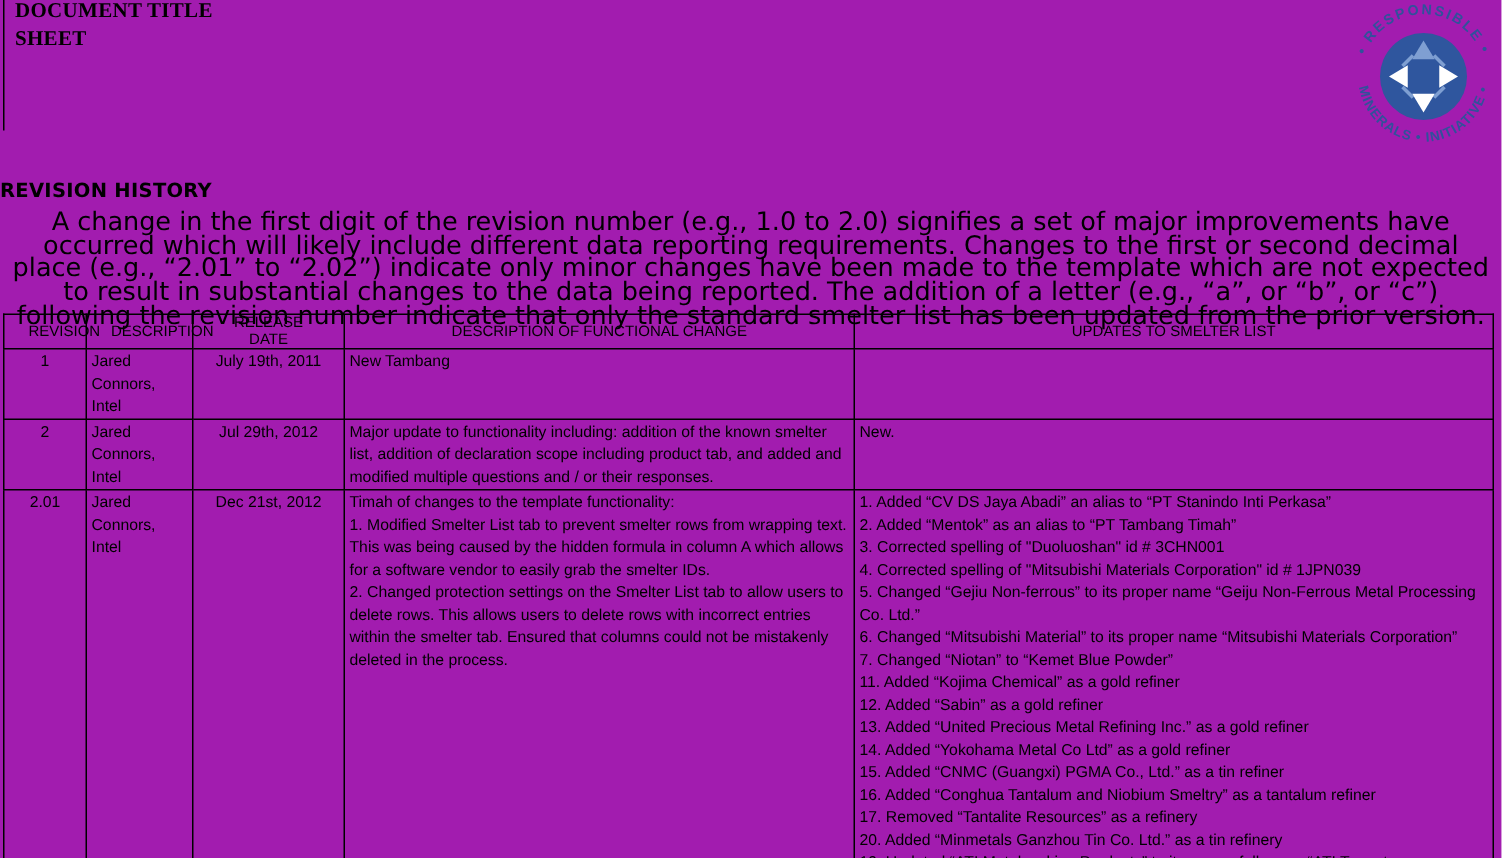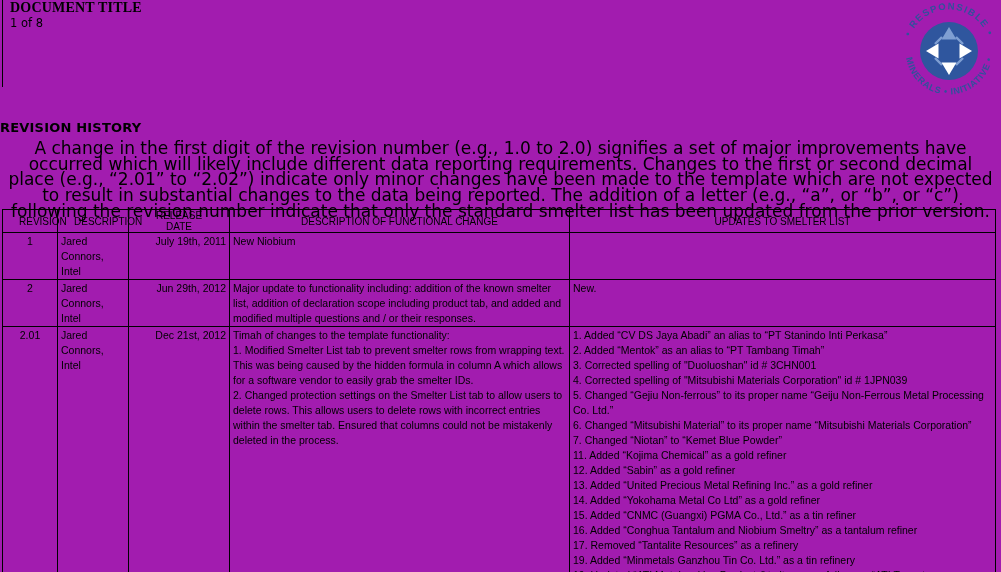--- a/index.html
+++ b/index.html
@@ -50,32 +50,32 @@
   }
   table.rev th, table.rev td { border:1px solid #000; }
   table.rev th {
     height:20px; font-size:10px; font-weight:normal;
     text-align:center; vertical-align:middle; padding:0 16px;
   }
   table.rev td { vertical-align:top; line-height:15px; padding:1px 3px 0 3px; }
   tr.r1 td, tr.r2 td { height:45px; }
   tr.r3 td { height:300px; }
   td.c-rev  { text-align:center; padding-top:2px; }
-  td.c-date { text-align:right; padding-top:2px; }
+  td.c-date { text-align:center; padding-top:2px; }
   td.c-orig { padding-top:2px; padding-left:4px; }
   td.v-mid  { vertical-align:middle; }
 </style>
 </head>
 <body>
 
 <div class="page">
 
   <div class="top-block">
     <div class="doc-label">DOCUMENT TITLE</div>
-    <div class="sheet-value">1 of 8</div>
+    <div class="doc-label sheet-label">SHEET</div>
   </div>
 
   <div class="logo">
     <svg viewBox="0 0 100 100">
       <defs>
         <path id="arcTop" d="M 8.5 50 A 41.5 41.5 0 0 1 91.5 50"></path>
         <path id="arcBottom" d="M 6.5 50 A 43.5 43.5 0 0 0 93.5 50"></path>
       </defs>
       <text class="ring-top">
         <textPath href="#arcTop" startOffset="50%" text-anchor="middle">• RESPONSIBLE •</textPath>
@@ -118,28 +118,28 @@
         <th>DESCRIPTION OF FUNCTIONAL CHANGE</th>
         <th>UPDATES TO SMELTER LIST</th>
       </tr>
     </thead>
     <tbody>
       <tr class="r1">
         <td class="c-rev">1</td>
         <td class="c-orig">Jared Connors, Intel</td>
         <td class="c-date">July 19th, 2011</td>
         <td class="v-mid">
-            <div>New Niobium</div>
+            <div>New Tambang</div>
           </td>
         <td></td>
       </tr>
       <tr class="r2">
         <td class="c-rev">2</td>
         <td class="c-orig">Jared Connors, Intel</td>
-        <td class="c-date">Jun 29th, 2012</td>
+        <td class="c-date">Jul 29th, 2012</td>
         <td>
             <div>Major update to functionality including: addition of the known smelter list, addition of declaration scope including product tab, and added and modified multiple questions and / or their responses.</div>
           </td>
         <td class="v-mid">
             <div>New.</div>
           </td>
       </tr>
       <tr class="r3">
         <td class="c-rev">2.01</td>
         <td class="c-orig">Jared Connors, Intel</td>
@@ -157,20 +157,20 @@
             <div>5. Changed “Gejiu Non-ferrous” to its proper name “Geiju Non-Ferrous Metal Processing Co. Ltd.”</div>
             <div>6. Changed “Mitsubishi Material” to its proper name “Mitsubishi Materials Corporation”</div>
             <div>7. Changed “Niotan” to “Kemet Blue Powder”</div>
             <div>11. Added “Kojima Chemical” as a gold refiner</div>
             <div>12. Added “Sabin” as a gold refiner</div>
             <div>13. Added “United Precious Metal Refining Inc.” as a gold refiner</div>
             <div>14. Added “Yokohama Metal Co Ltd” as a gold refiner</div>
             <div>15. Added “CNMC (Guangxi) PGMA Co., Ltd.” as a tin refiner</div>
             <div>16. Added “Conghua Tantalum and Niobium Smeltry” as a tantalum refiner</div>
             <div>17. Removed “Tantalite Resources” as a refinery</div>
-            <div>19. Added “Minmetals Ganzhou Tin Co. Ltd.” as a tin refinery</div>
+            <div>20. Added “Minmetals Ganzhou Tin Co. Ltd.” as a tin refinery</div>
             <div>19. Updated “ATI Metalworking Products” to its proper full name “ATI Tungsten</div>
           </td>
       </tr>
     </tbody>
   </table>
 
 </div>
 
 </body></html>

